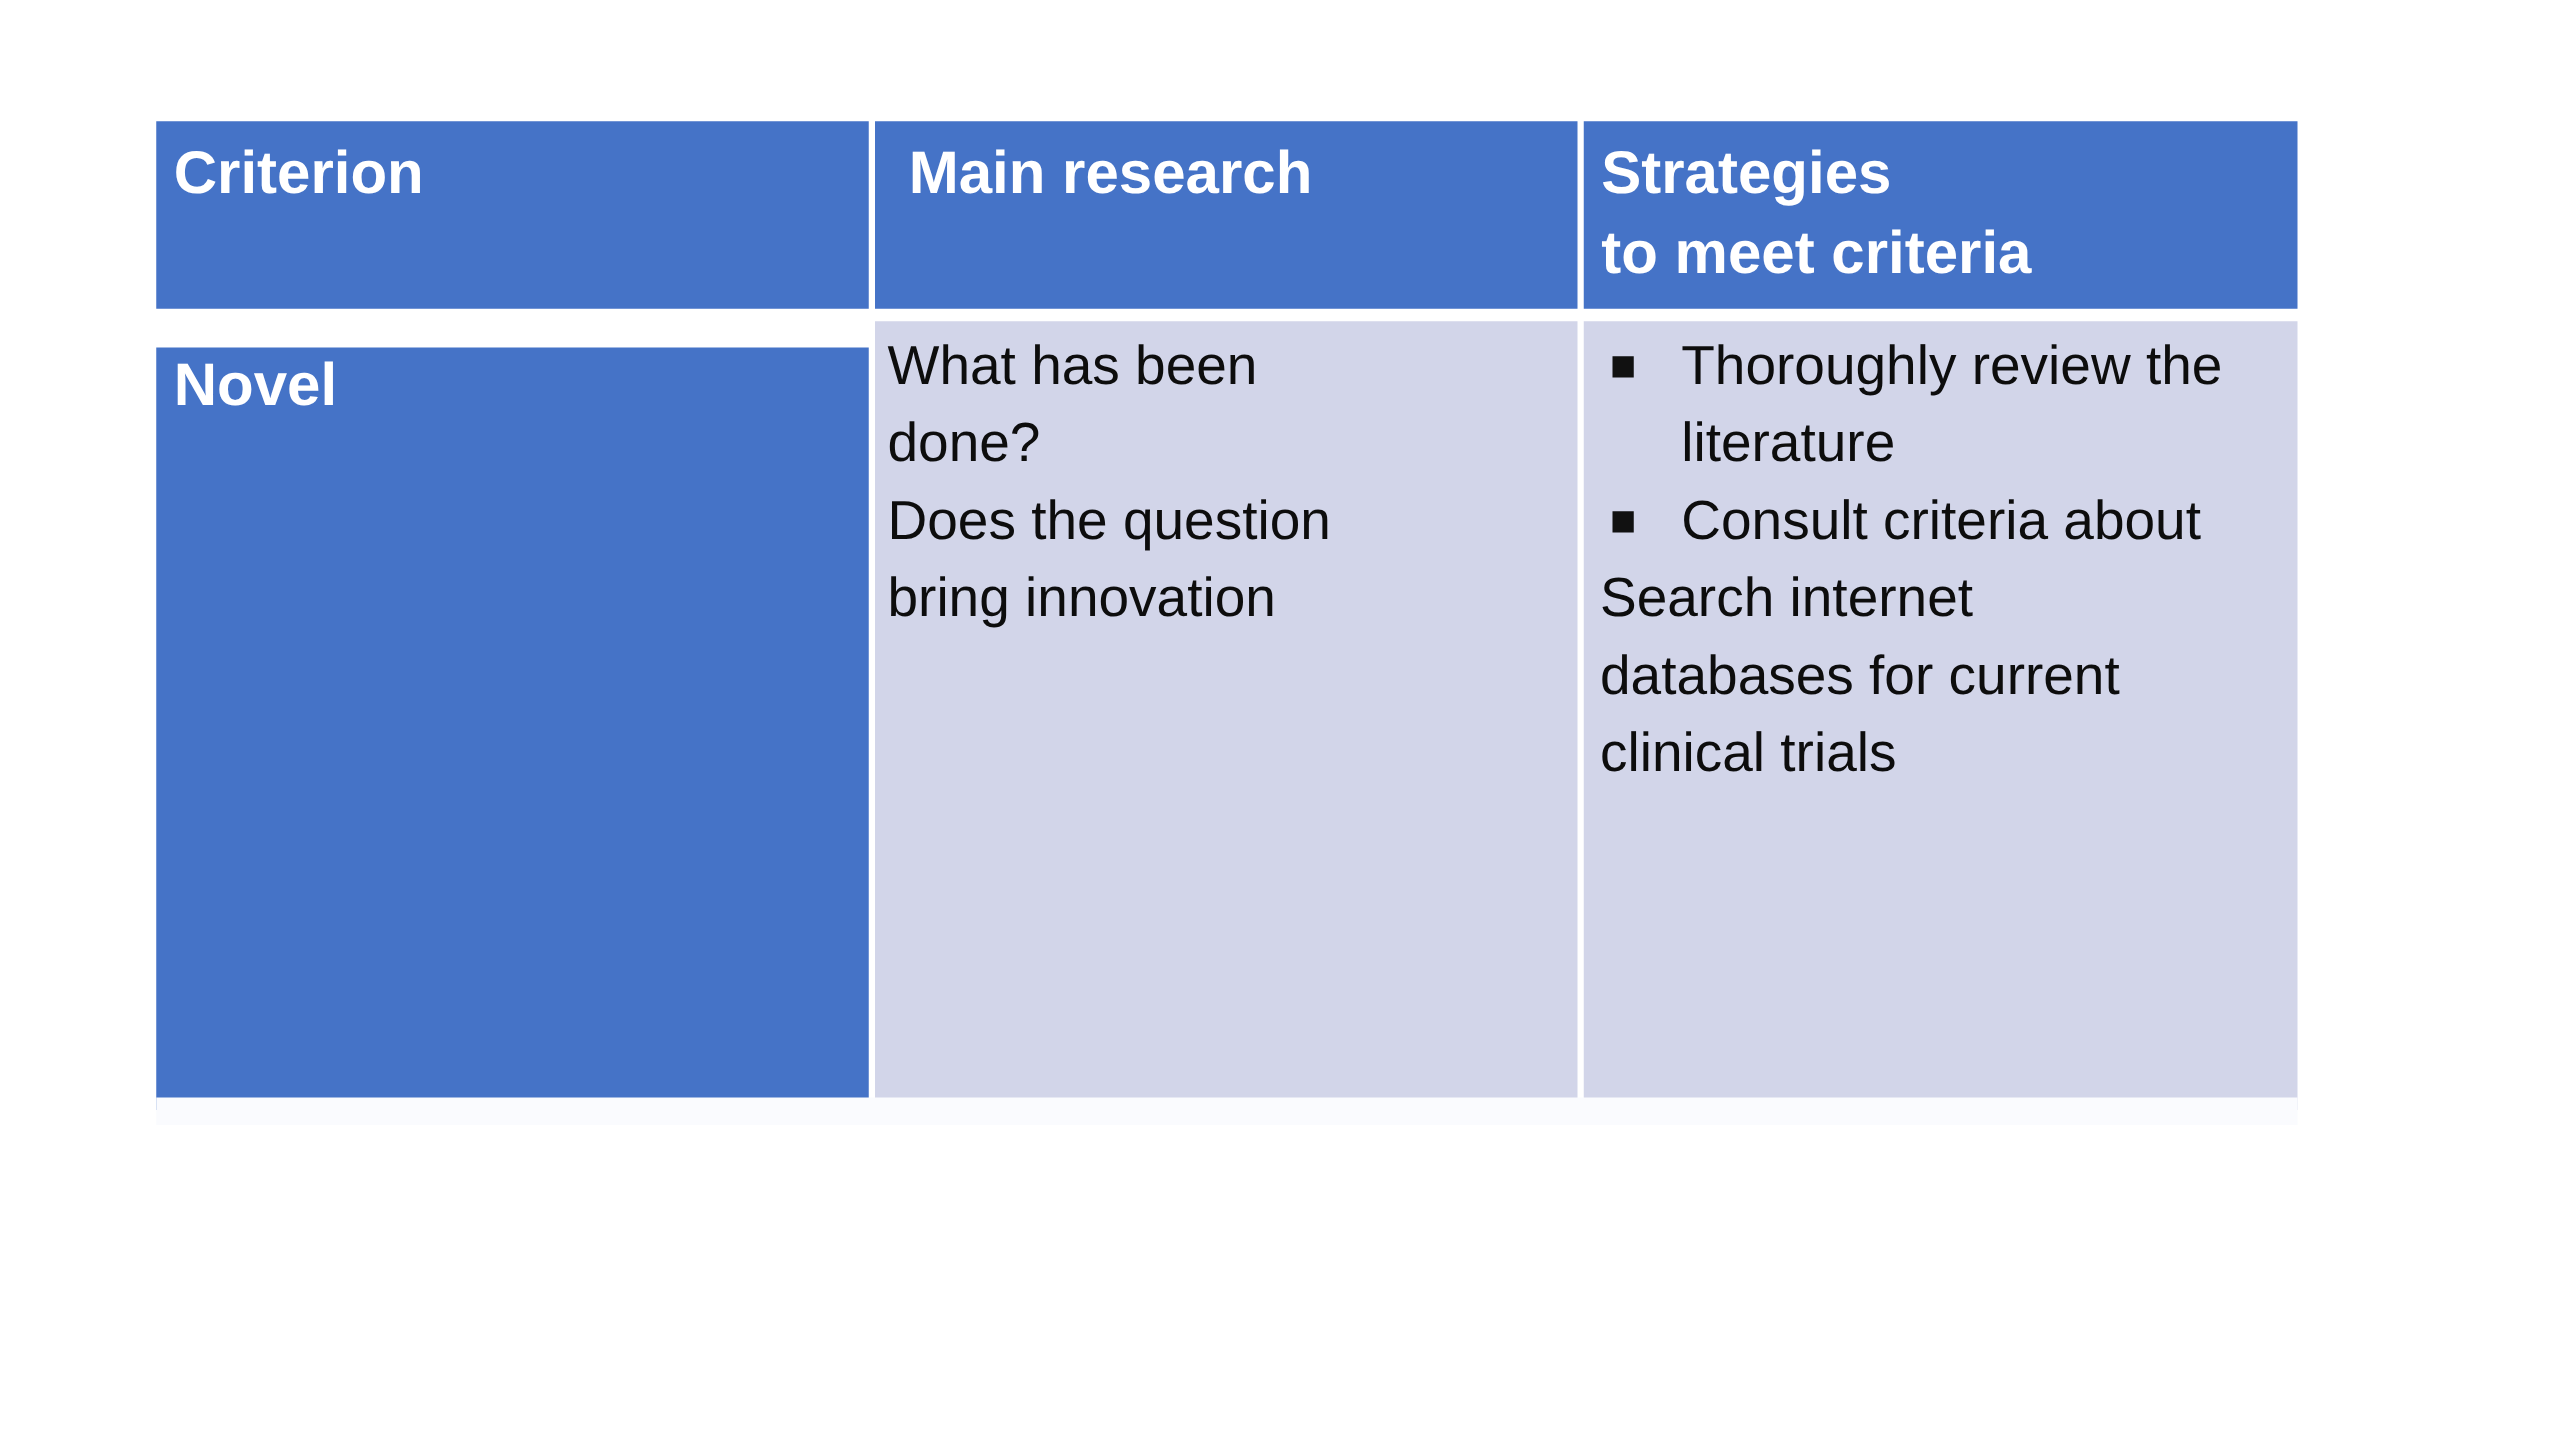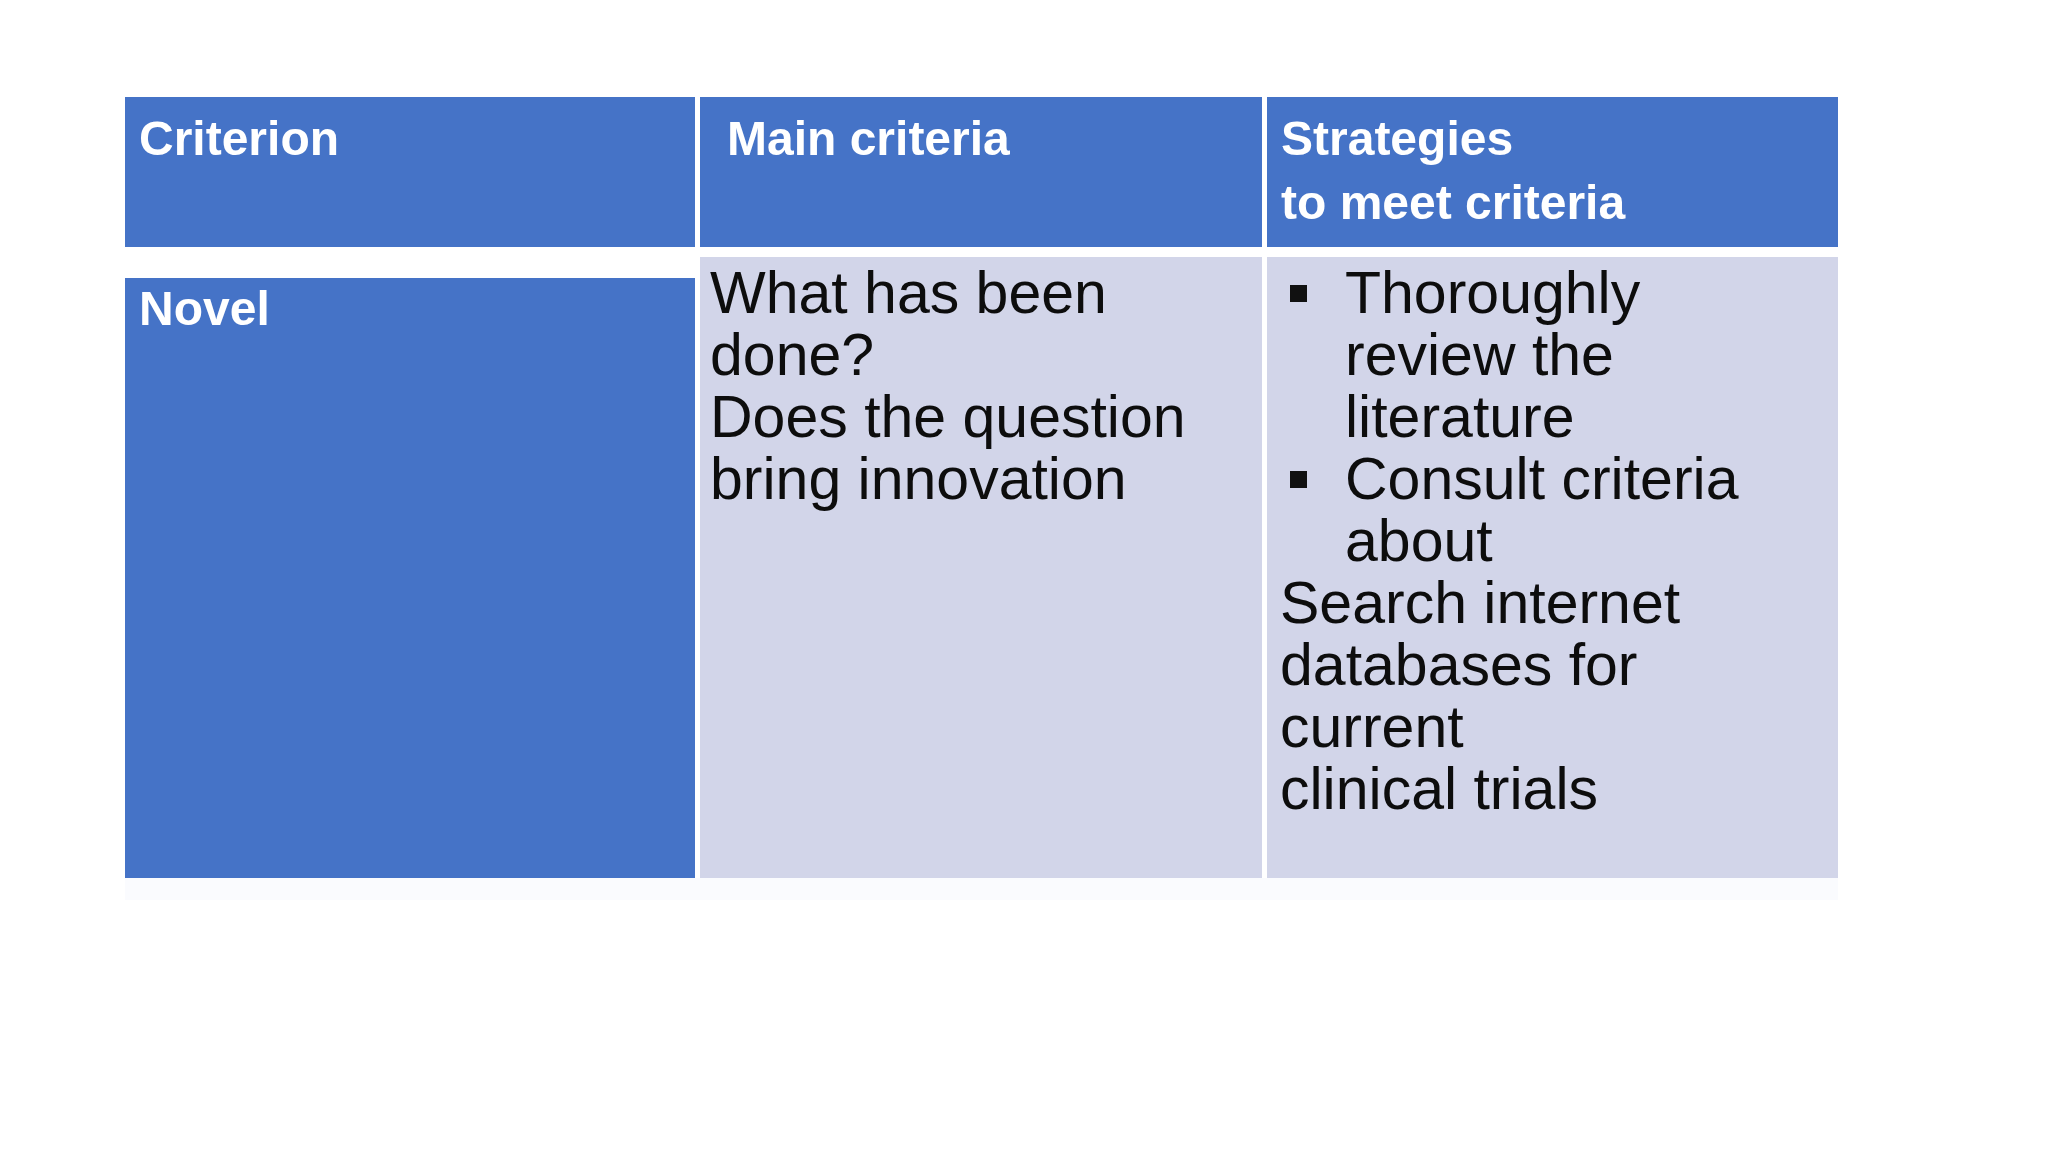--- a/index.html
+++ b/index.html
@@ -47,21 +47,21 @@
     color: var(--header-text);
     font-size: 48px;
     font-weight: 700;
     line-height: 62px;
     padding: 0 14px;
     margin-top: 21px;
   }
   .body-light {
     background: var(--cell-light);
     color: var(--body-text);
-    font-size: 59px;
+    font-size: 44px;
     font-weight: 400;
     line-height: 62px;
     padding: 5px 12px 6px 10px;
   }
   .strategies-cell { padding-left: 13px; }
   .bullet-row { display: flex; align-items: flex-start; }
   .bullet-marker {
     flex: none;
     width: 17px;
     height: 17px;
@@ -83,21 +83,21 @@
 <body>
 
 <div class="slide">
   <div class="criteria-table">
 
     <div class="cell hdr">
       <div>Criterion</div>
     </div>
 
     <div class="cell hdr hdr-mq">
-      <div>Main criteria</div>
+      <div>Main research</div>
     </div>
 
     <div class="cell hdr">
       <div>Strategies<br>to meet criteria</div>
     </div>
 
     <div class="cell body-blue">
       <div>Novel</div>
     </div>
 

